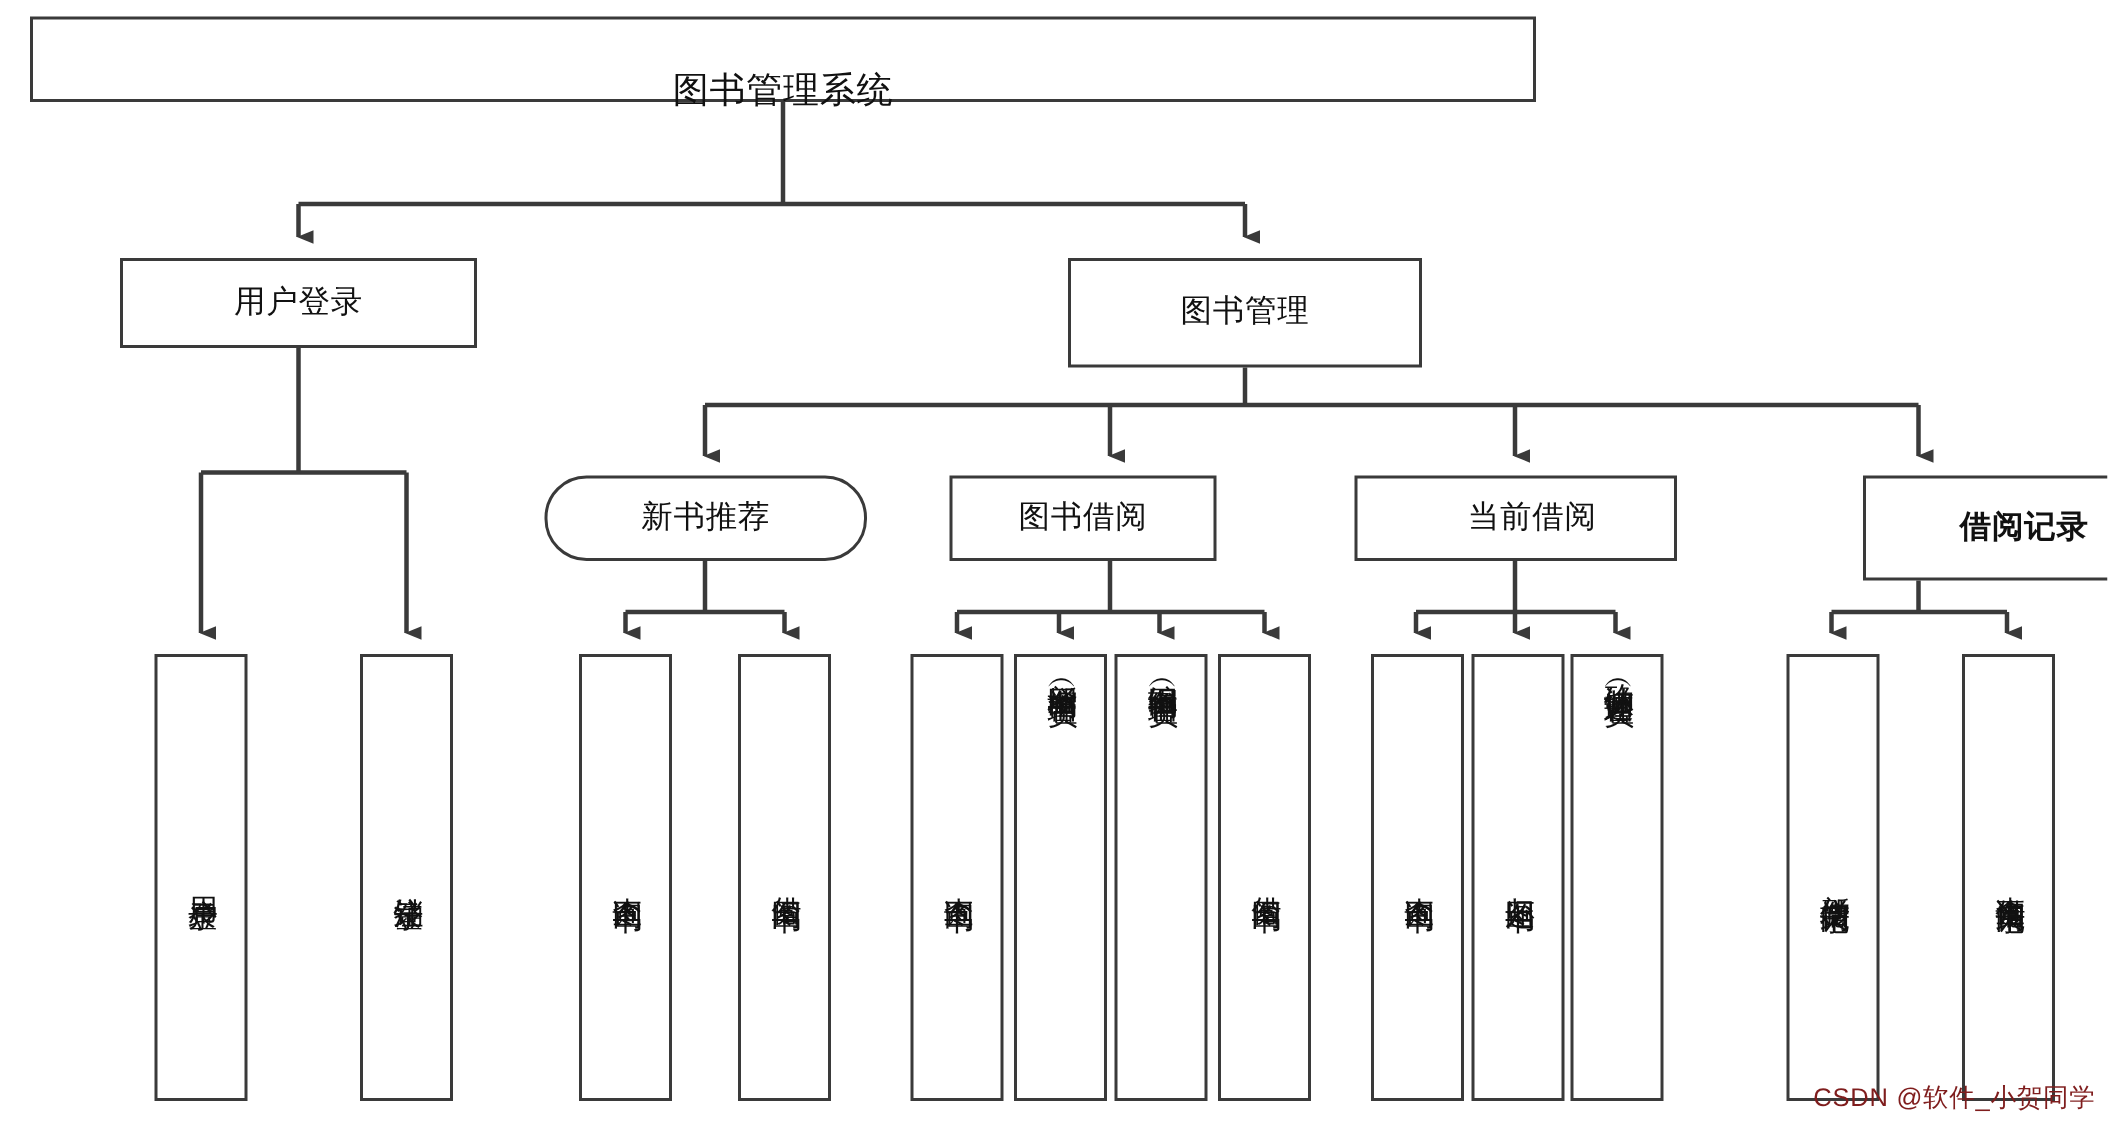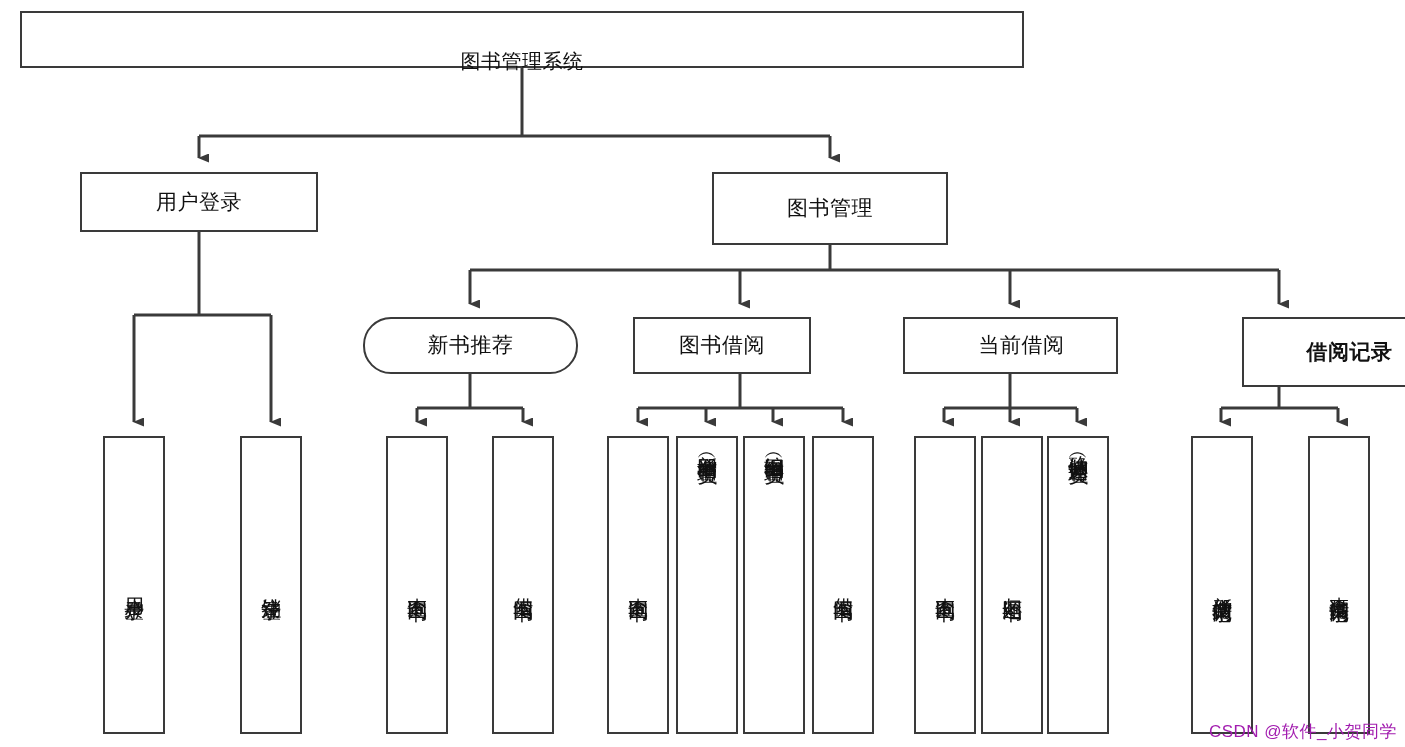--- a/index.html
+++ b/index.html
@@ -42,21 +42,21 @@
     text-align: center;
     line-height: 1.18;
     color: #111111;
   }
   .node.horizontal .node-label {
     font-size: 21px;
     letter-spacing: 0.5px;
     white-space: nowrap;
   }
   .node.root .node-label {
-    font-size: 20px;
+    font-size: 24px;
     margin-top: 44px;
   }
   .node.vertical {
     align-items: flex-start;
     justify-content: center;
     padding-top: 0;
   }
   .node.vertical .node-label {
     writing-mode: vertical-rl;
     text-orientation: upright;
@@ -70,21 +70,21 @@
     align-items: center;
   }
   .node.vertical.align-top {
     align-items: flex-start;
   }
   #watermark {
     position: absolute;
     right: 8px;
     bottom: 4px;
     font-size: 17px;
-    color: #a21caf;
+    color: #7f1d1d;
     letter-spacing: 0.5px;
     z-index: 5;
     white-space: nowrap;
   }
 </style>
 </head>
 <body>
 
 <div id="diagram-root">
 

